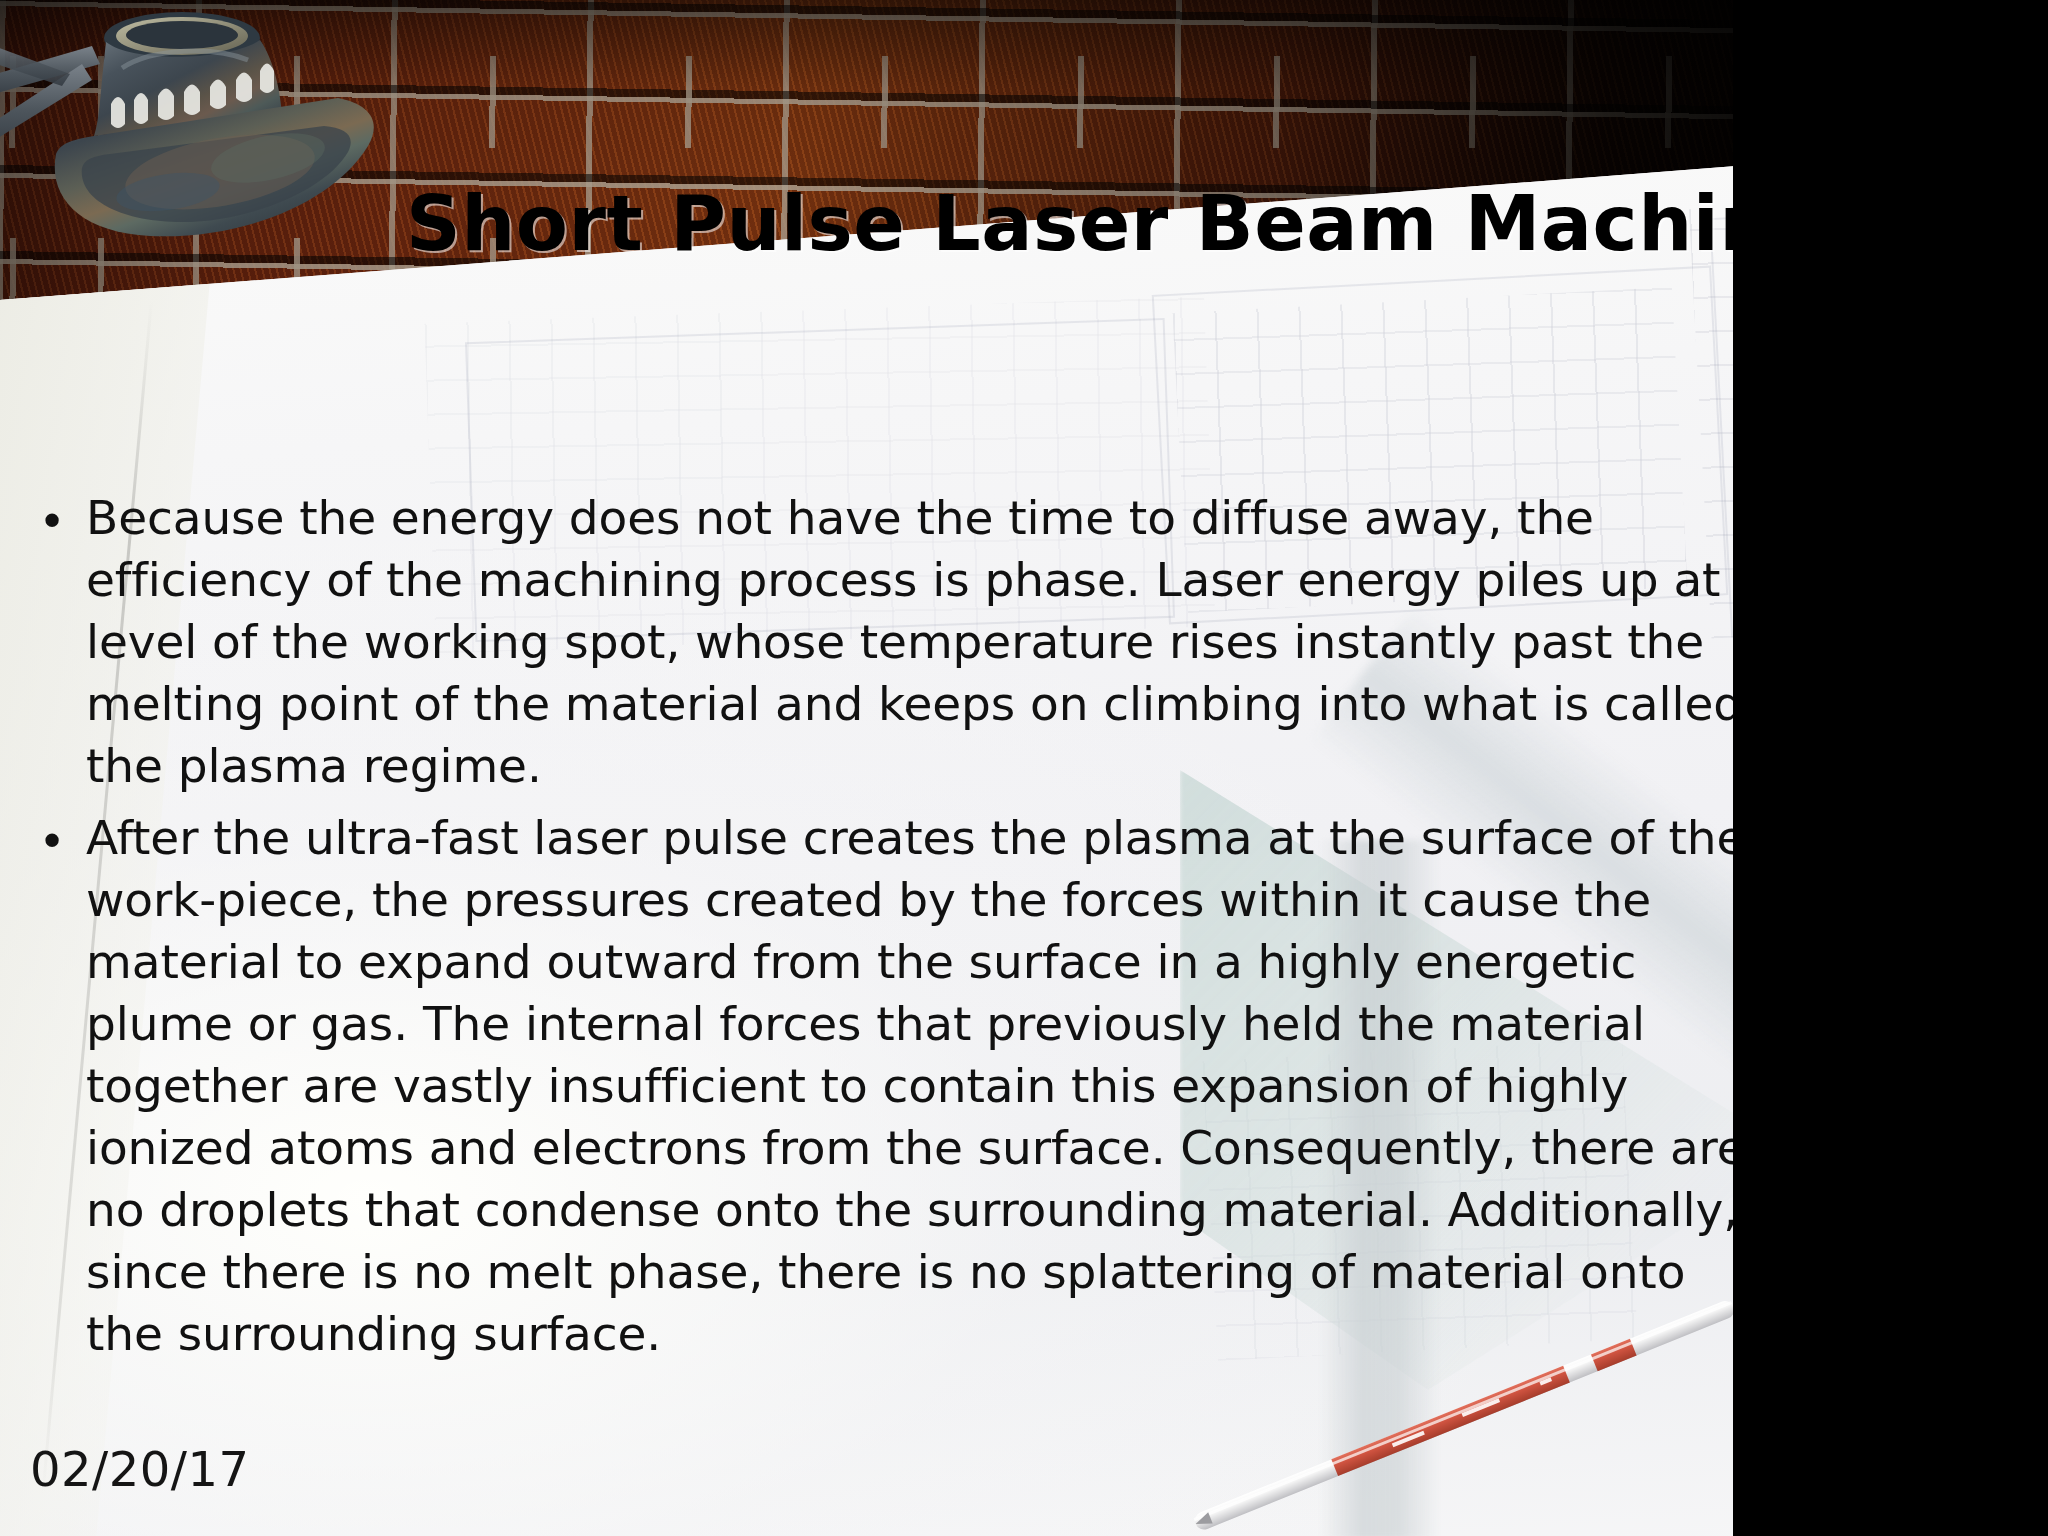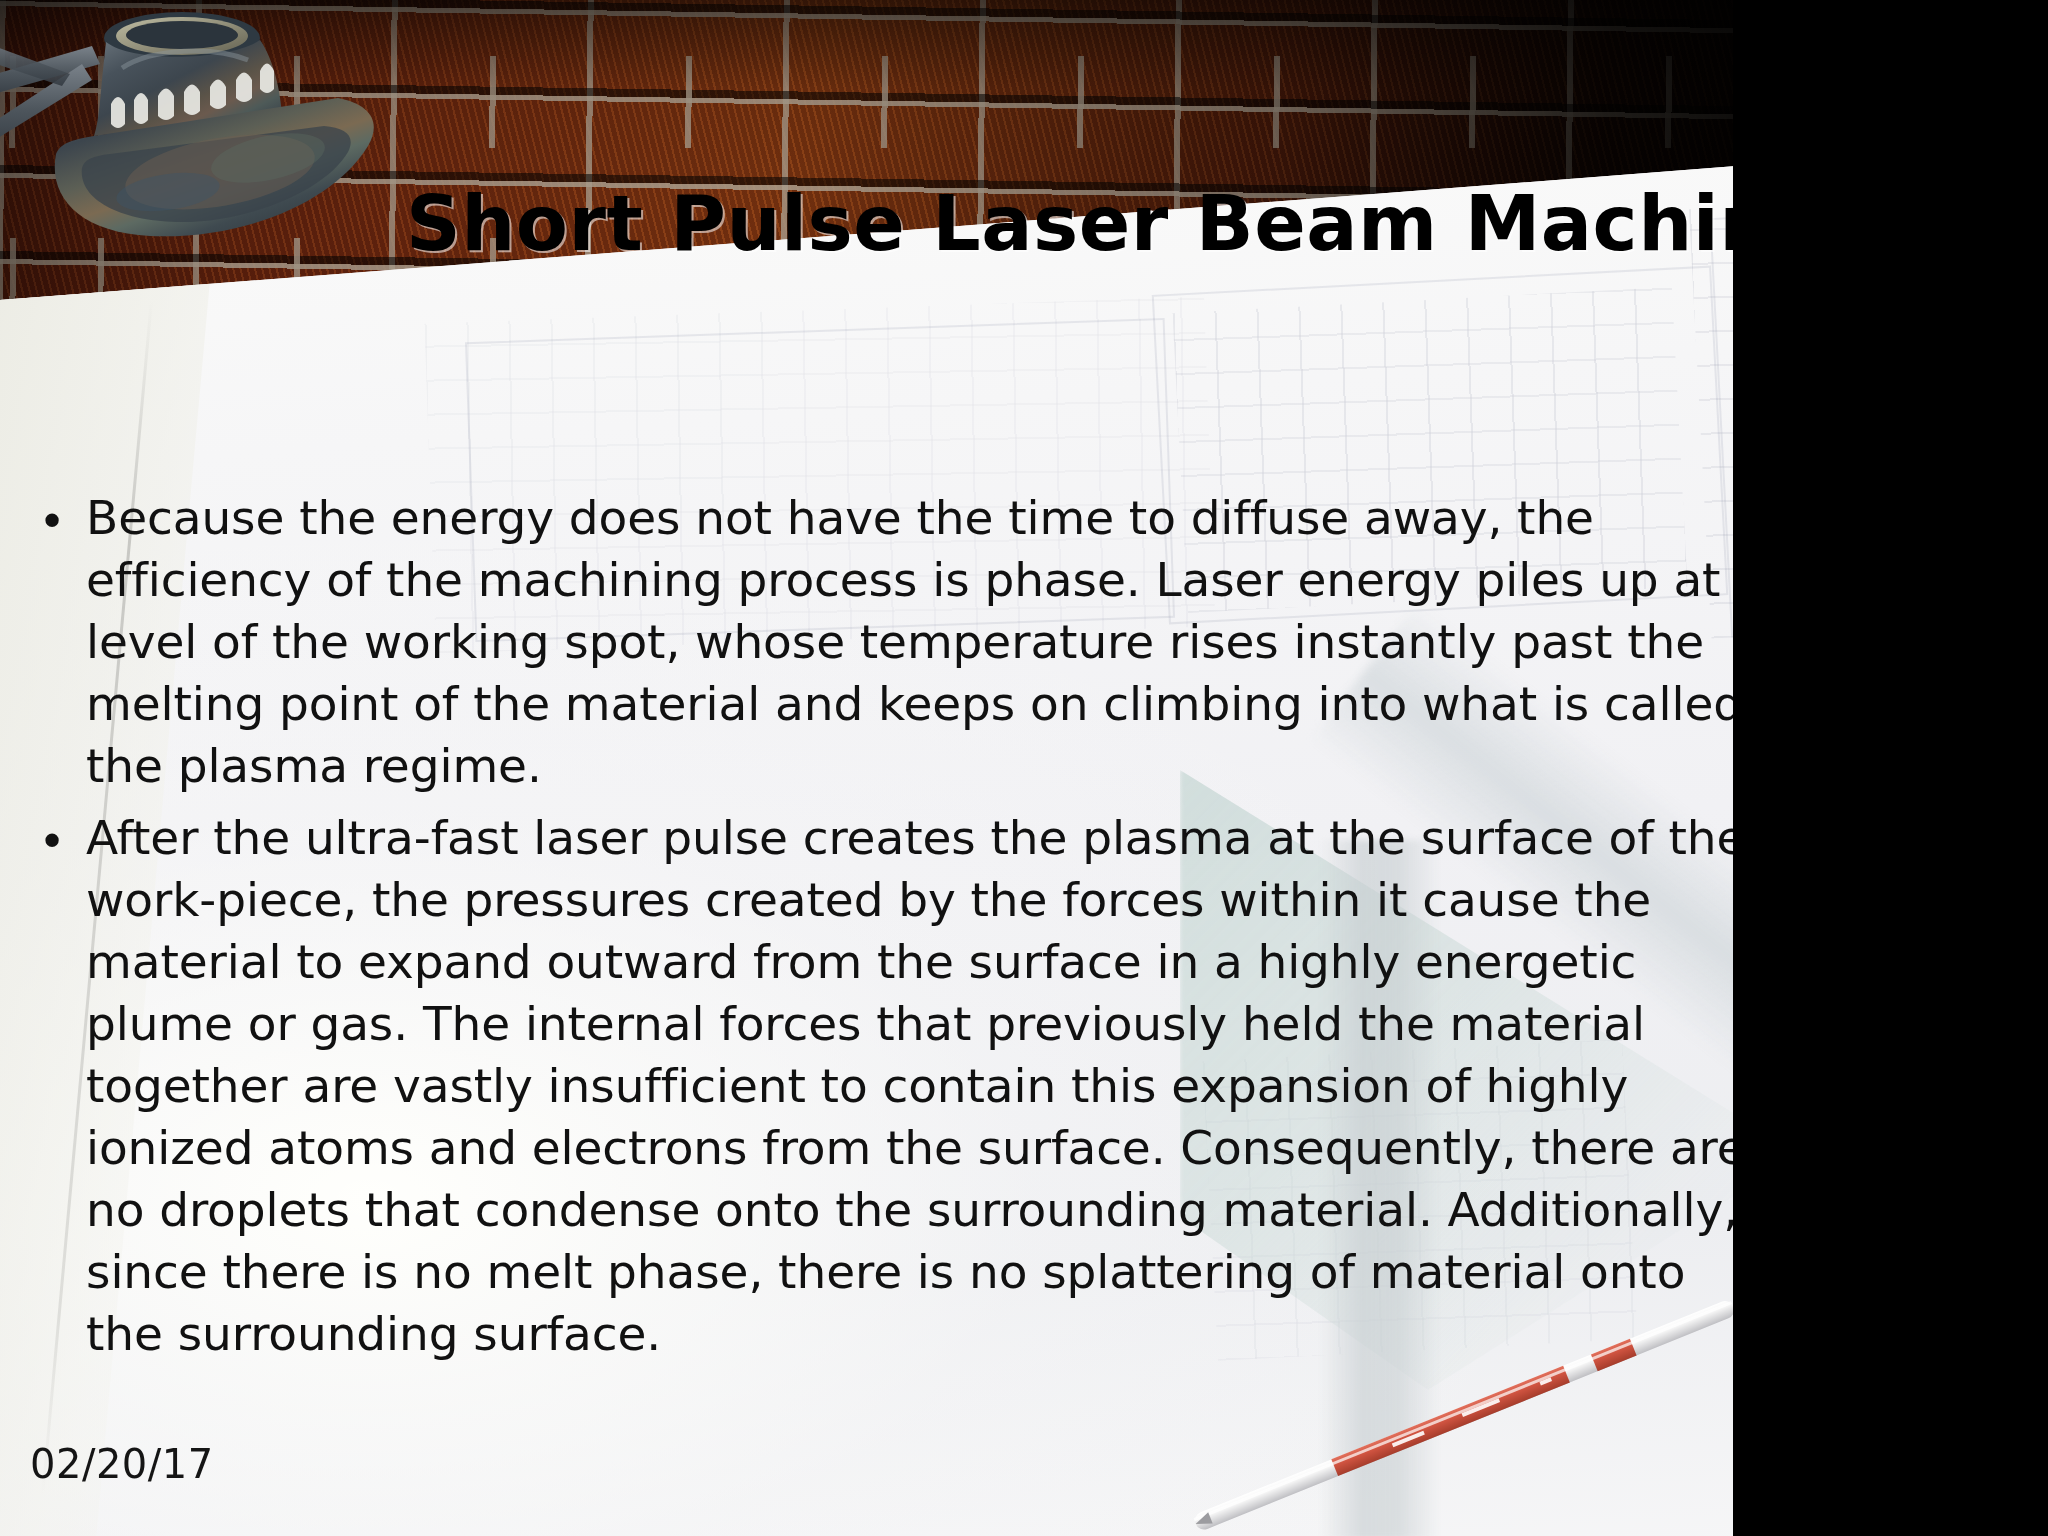--- a/index.html
+++ b/index.html
@@ -217,21 +217,21 @@
     line-height:62px;
     color:#111;
     letter-spacing:-0.1px;
     white-space:pre-line;
   }
 
   .date-stamp {
     position:absolute;
     left:30px; top:1441px;
     font-family:"DejaVu Sans", sans-serif;
-    font-size:40px;
+    font-size:48px;
     color:#151515;
     letter-spacing:0.5px;
   }
 </style>
 </head>
 <body>
 
 <div id="slide">
 
   <div class="wall">

